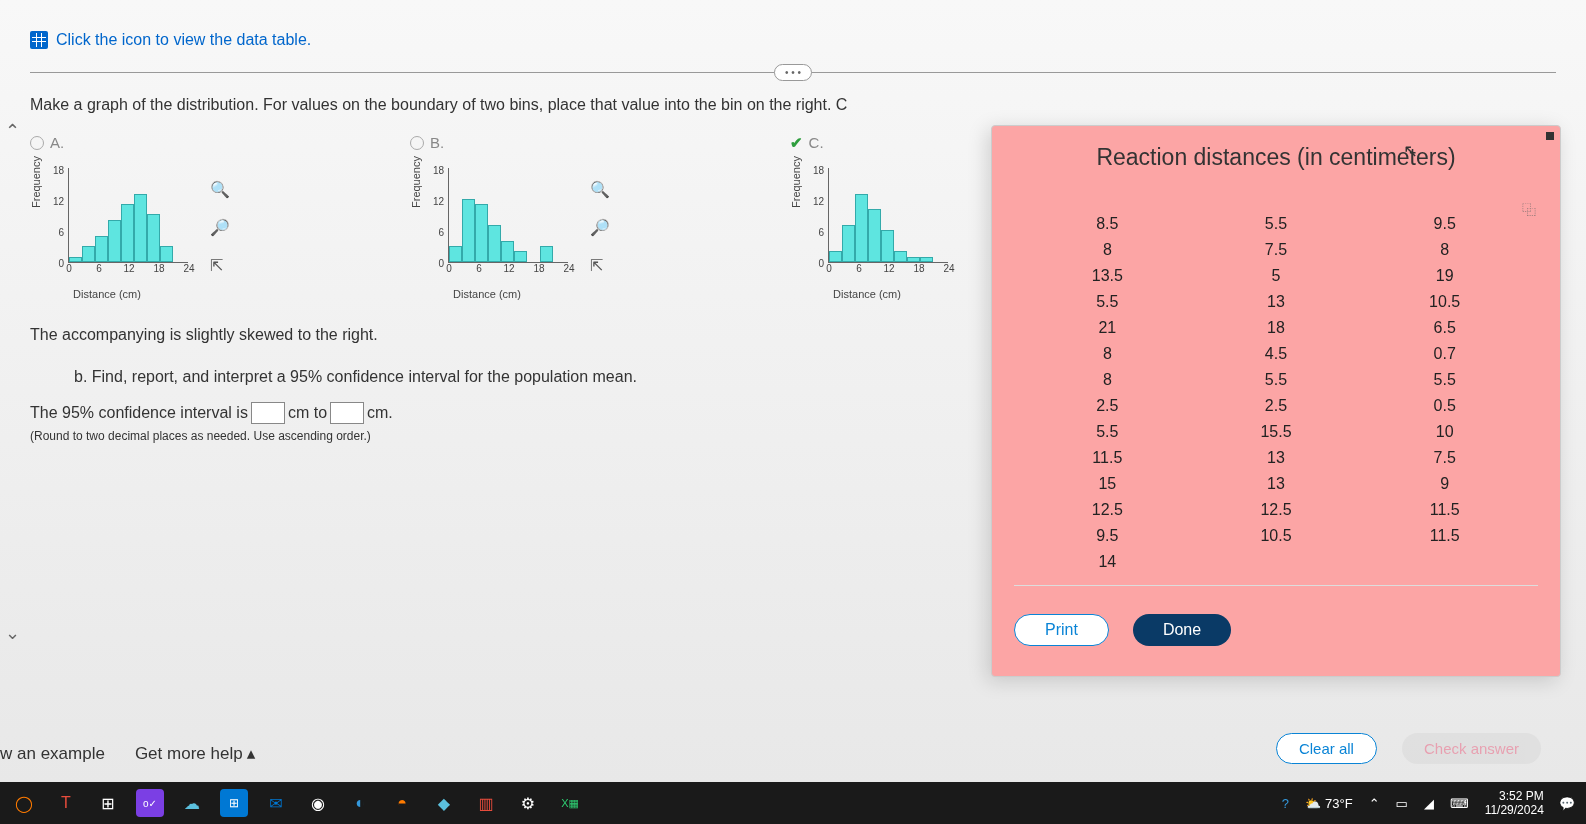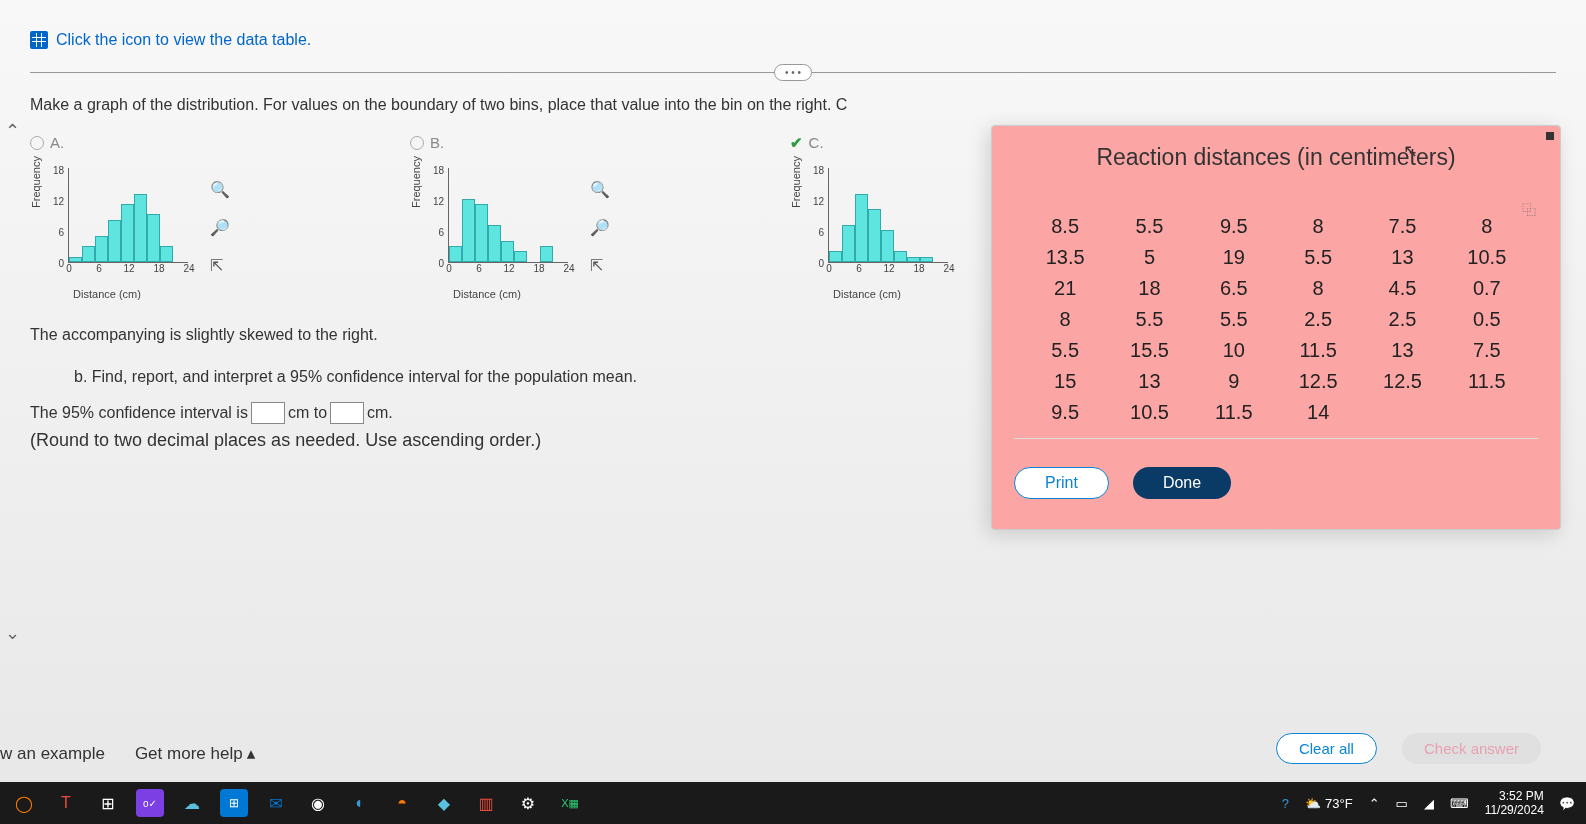--- a/index.html
+++ b/index.html
@@ -150,21 +150,21 @@
 .zoom-icons span { cursor:pointer; border:1px solid transparent; padding:1px;}
 .conclusion-text { margin-top: 30px; }
 .part-b { margin-top: 18px; margin-left: 44px; }
 .ci-line { margin-top: 12px; display:flex; align-items:center; gap:3px; flex-wrap:wrap;}
 .input-box {
   width: 34px; height: 22px;
   border: 1px solid #888;
   background: #fff;
   display: inline-block;
 }
-.round-note { font-size: 18px; margin-top:2px;}
+.round-note { font-size: 12px; margin-top:2px;}
 .bottom-links {
   position: absolute;
   bottom: 60px;
   left: 0px;
   display:flex;
   align-items:center;
   gap: 30px;
   font-size: 17px;
   color:#333;
 }
@@ -242,23 +242,23 @@
 .copy-icon {
   position:absolute;
   top: 0;
   right: 2px;
   font-size: 14px;
   color:#666;
   cursor:pointer;
 }
 .data-grid {
   display: grid;
-  grid-template-columns: repeat(6, 1fr);
+  grid-template-columns: repeat(3, 1fr);
   text-align: center;
-  font-size: 20px;
+  font-size: 16px;
   color:#222;
   row-gap: 8px;
   column-gap: 10px;
 }
 .popup-buttons {
   display:flex;
   justify-content:flex-start;
   gap: 24px;
 }
 .print-btn {

